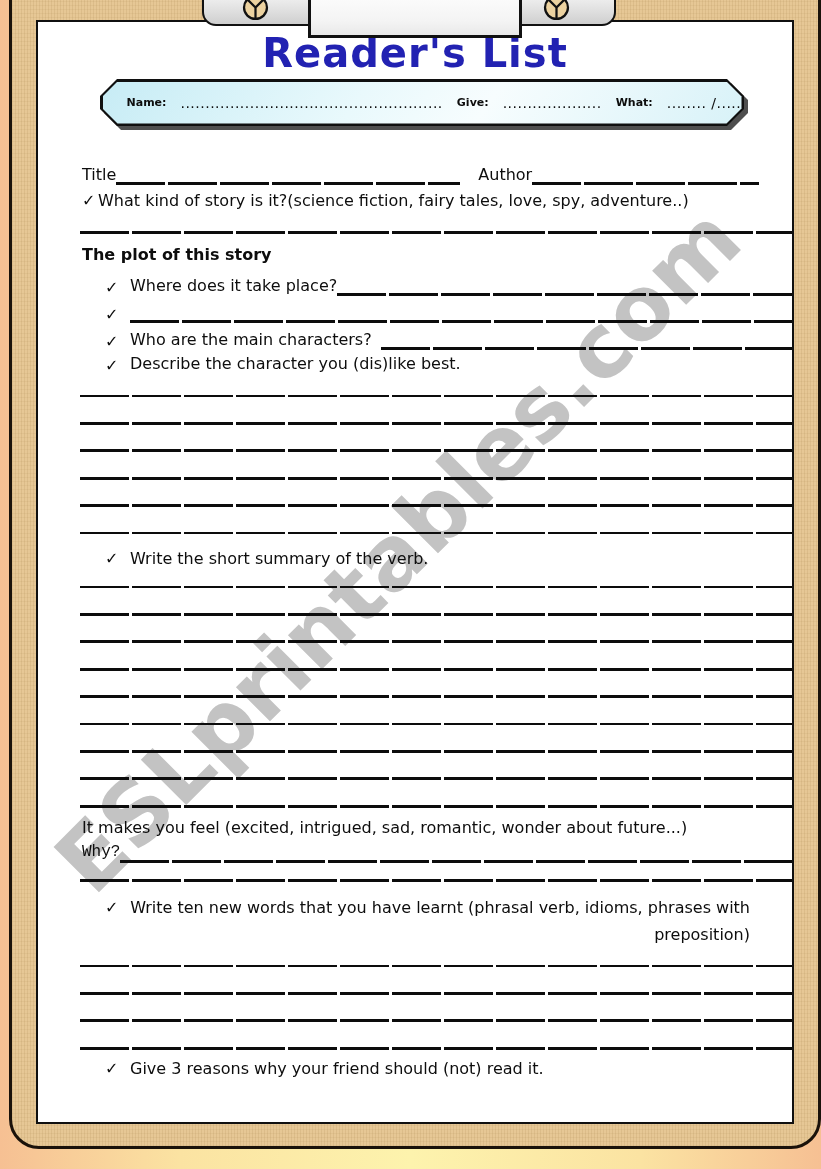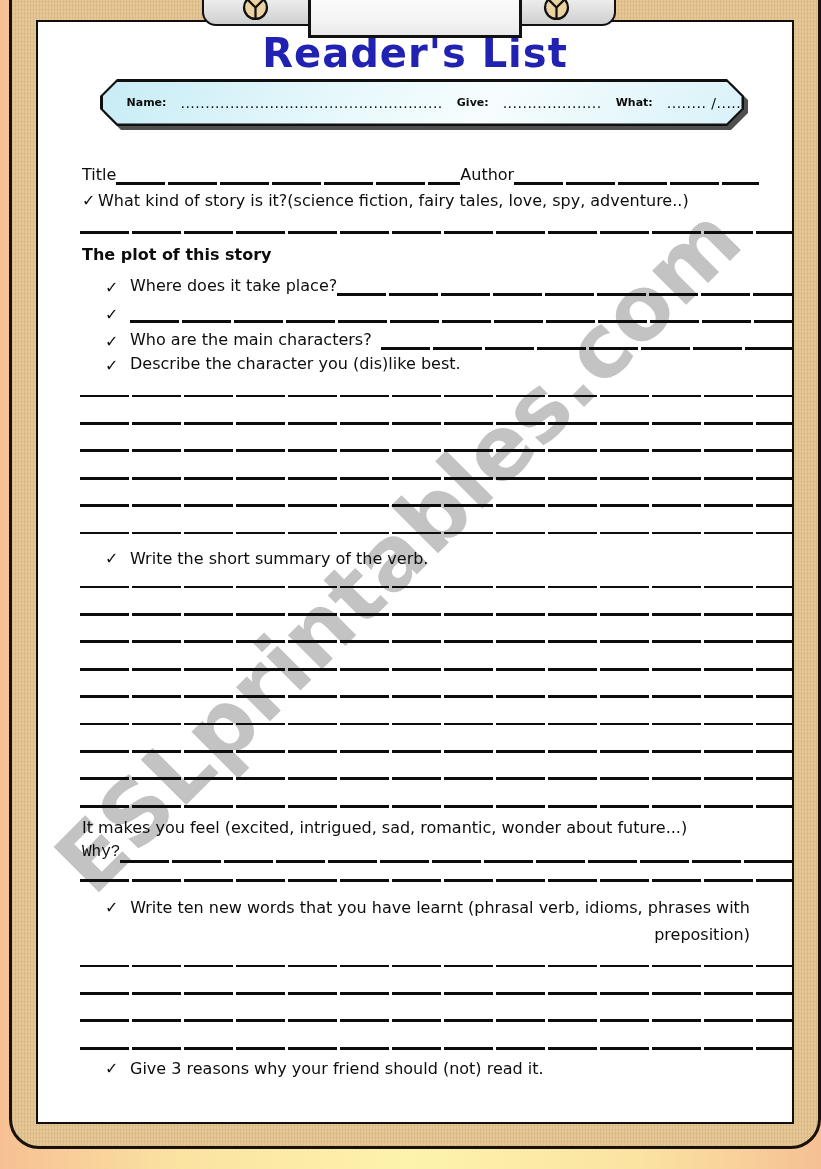--- a/index.html
+++ b/index.html
@@ -113,21 +113,21 @@
           <span class="hdr-dots">....................</span>
         <span class="hdr-label">What:</span>
           <span class="hdr-dots">........ /....... /.......</span>
       </div>
     </div>
   </div>
 
   <div class="abs fl" style="top:140px;left:44px;right:33px;height:24px;">
     <span class="txt">Title</span>
     <span class="blank" style="width:344px;"></span>
-    <span class="txt" style="margin-left:0;">Author</span>
+    <span class="txt" style="margin-left:18px;">Author</span>
     <span class="blank grow"></span>
   </div>
 
   <div class="abs fl" style="top:168px;left:44px;right:0;height:26px;align-items:baseline;">
     <span class="check">✓</span>
     <span class="txt">What kind of story is it?(science fiction, fairy tales, love, spy, adventure..)</span>
   </div>
 
   <div class="abs sep" style="top:209px;left:42px;right:0;"></div>
 

